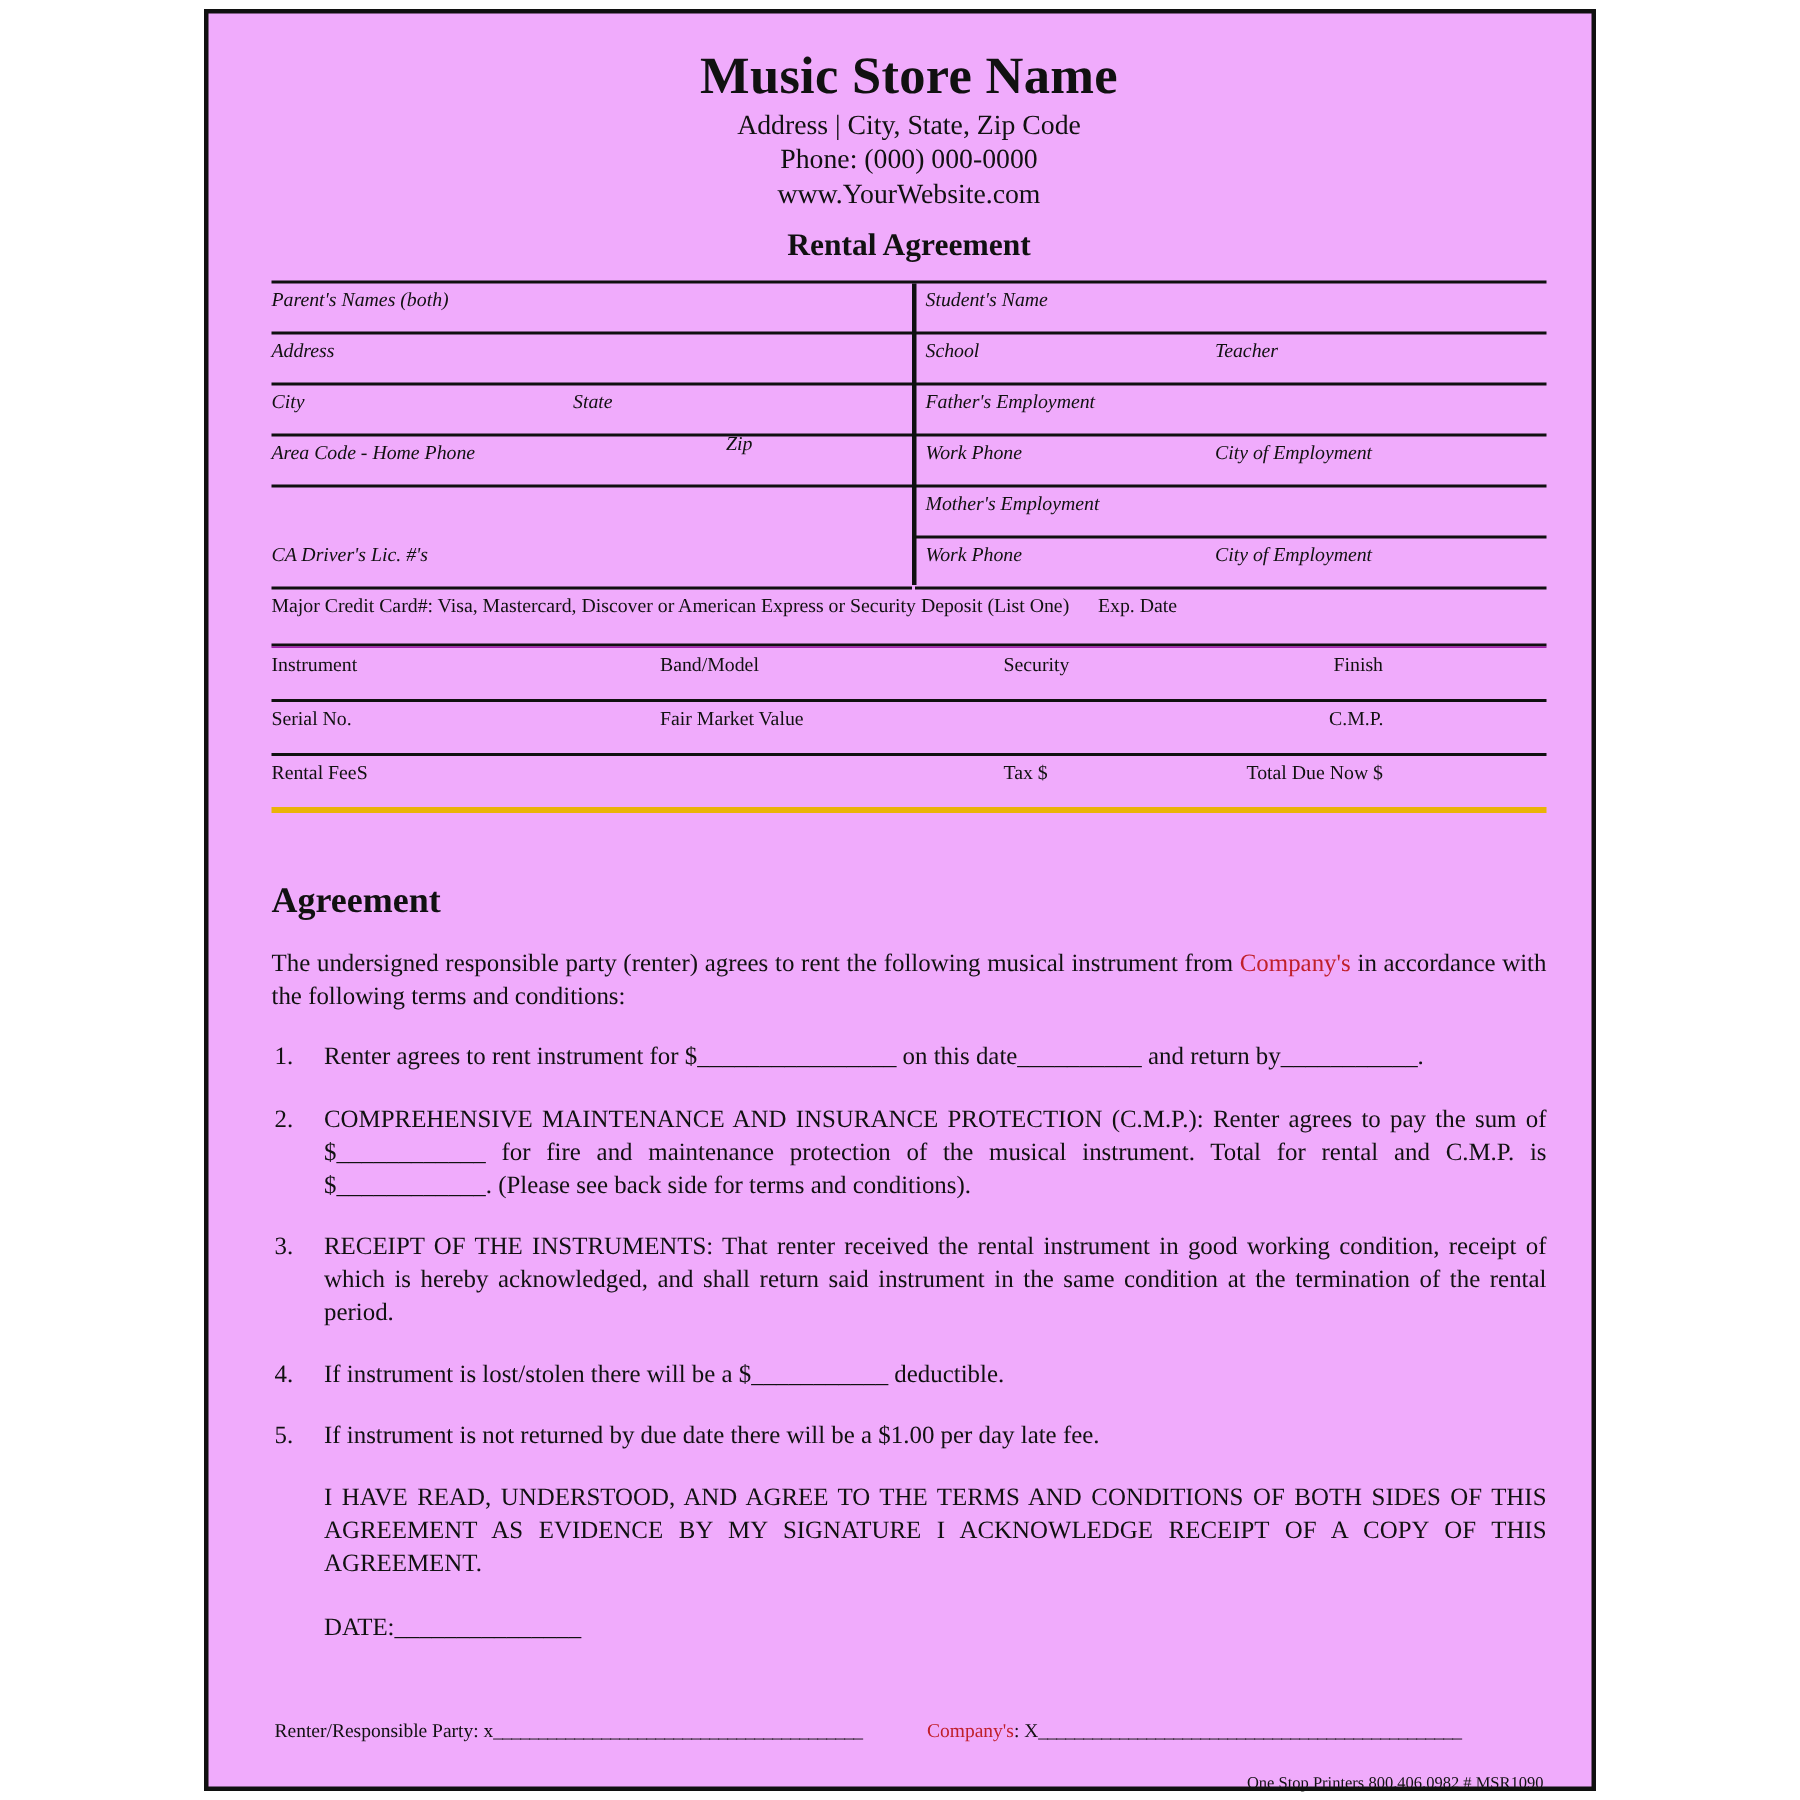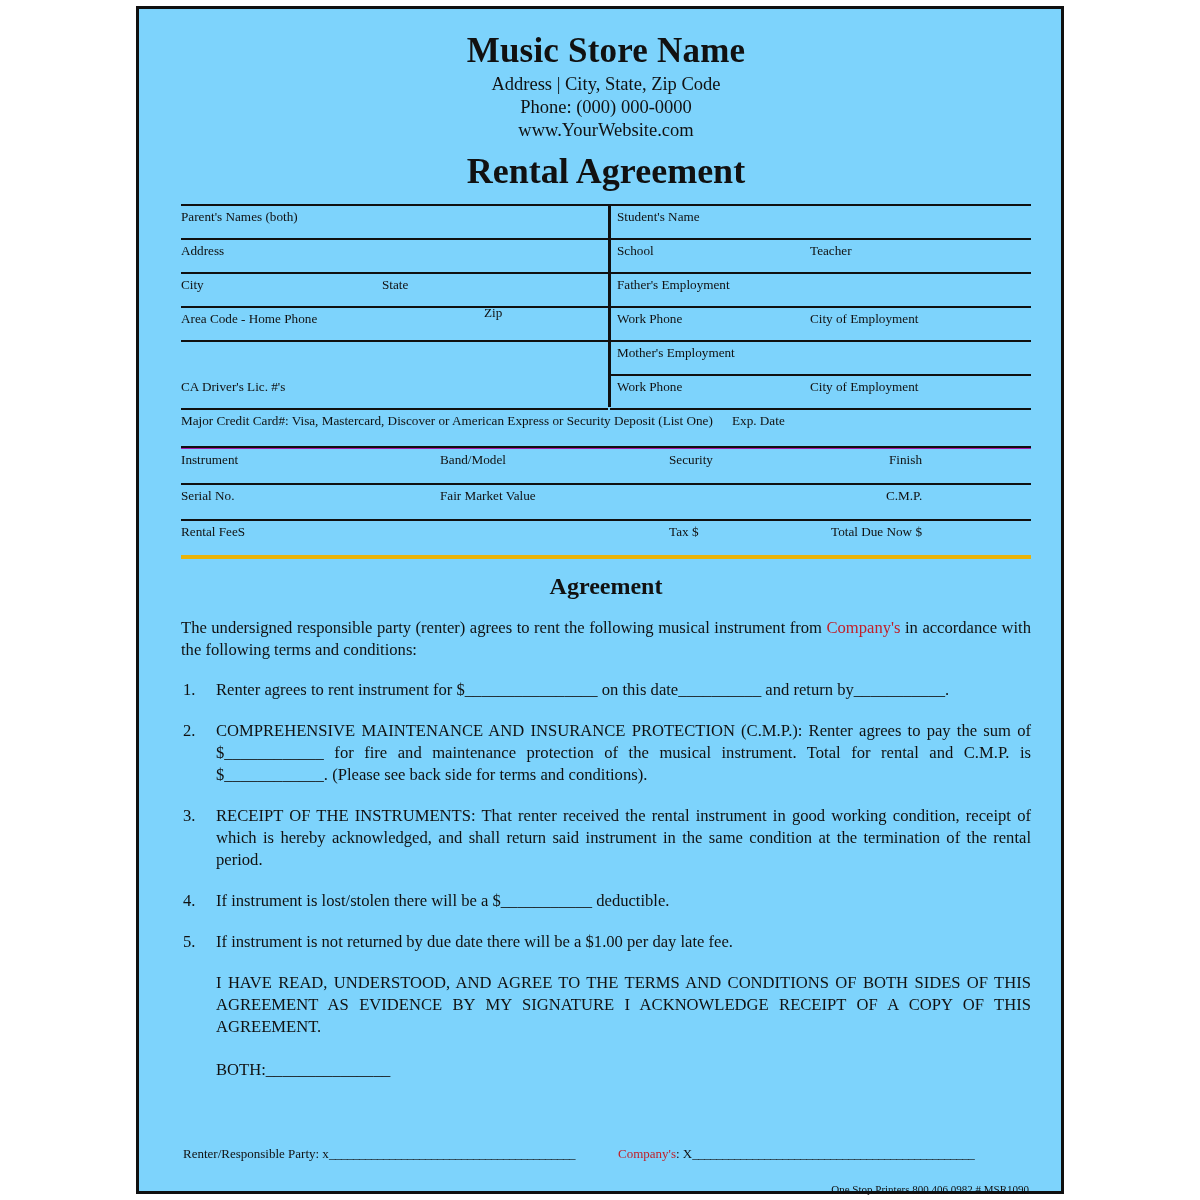--- a/index.html
+++ b/index.html
@@ -17,21 +17,21 @@
   }
 
   
   .page-frame {
     position: absolute;
     left: 136px;
     top: 6px;
     width: 928px;
     height: 1188px;
     border: 3px solid #101010;
-    background: #7dd3fc;
+    background: #f0abfc;
     box-sizing: border-box;
   }
   .page-inner {
     position: absolute;
     left: 42px;
     top: 14px;
     width: 850px;
     height: 1150px;
   }
 
@@ -42,21 +42,21 @@
     font-weight: bold;
     letter-spacing: 0.2px;
     line-height: 1.08;
     margin: 9px 0 3px 0;
   }
   .lh-line {
     font-size: 18.5px;
     line-height: 1.24;
   }
   .doc-title {
-    font-size: 36px;
+    font-size: 21px;
     font-weight: bold;
     margin-top: 9px;
     margin-bottom: 2px;
     line-height: 1.15;
   }
 
   
   .form-block {
     position: relative;
     margin-top: 12px;
@@ -82,38 +82,38 @@
   .split-row { position: relative; height: 34px; }
   .split-half {
     position: absolute;
     top: 0;
     height: 34px;
     box-sizing: border-box;
     border-bottom: 2px solid #101010;
   }
   .split-half.lft { left: 0; width: 427px; }
   .split-half.rgt { left: 429px; width: 421px; }
-  .split-half .fcell { left: 0; }
+  .split-half .fcell { left: 0; font-style: italic; }
   .split-half.rgt .fcell { left: 7px; }
   .split-half.noline { border-bottom: none; }
 
   
   .wrow {
     position: relative;
     height: 34px;
     border-bottom: 2px solid #101010;
   }
   .wrow.thick-bottom { border-bottom: 4px solid #eab308; }
 
   
   .agreement-head {
-    text-align: center;
+    text-align: left;
     font-size: 24px;
     font-weight: bold;
-    margin-top: 14px;
+    margin-top: 46px;
     margin-bottom: 16px;
   }
   .intro {
     font-size: 16.6px;
     line-height: 1.33;
     text-align: justify;
     margin-bottom: 18px;
   }
   .red { color: #c0202a; }
 
@@ -294,21 +294,21 @@
     <li>
       <span class="num">5.</span>
       <span>If instrument is not returned by due date there will be a $1.00 per day late fee.</span>
     </li>
     <li class="nomark">
       <span class="ack">I HAVE READ, UNDERSTOOD, AND AGREE TO THE TERMS AND CONDITIONS OF BOTH SIDES OF THIS AGREEMENT AS EVIDENCE BY MY SIGNATURE I ACKNOWLEDGE RECEIPT OF A COPY OF THIS AGREEMENT.</span>
     </li>
   </ol>
 
   <div class="date-line">
-    <span>BOTH:_______________</span>
+    <span>DATE:_______________</span>
   </div>
 
   <div class="sig-row">
     <span class="sig-left"><span>Renter/Responsible Party: x</span><span class="sig-rule">_________________________________________</span></span>
     <span class="sig-right"><span class="red">Company's</span><span>: X</span><span class="sig-rule">_______________________________________________</span></span>
   </div>
 
   <div class="printer-credit">One Stop Printers 800.406.0982 # MSR1090</div>
 
 </div>

